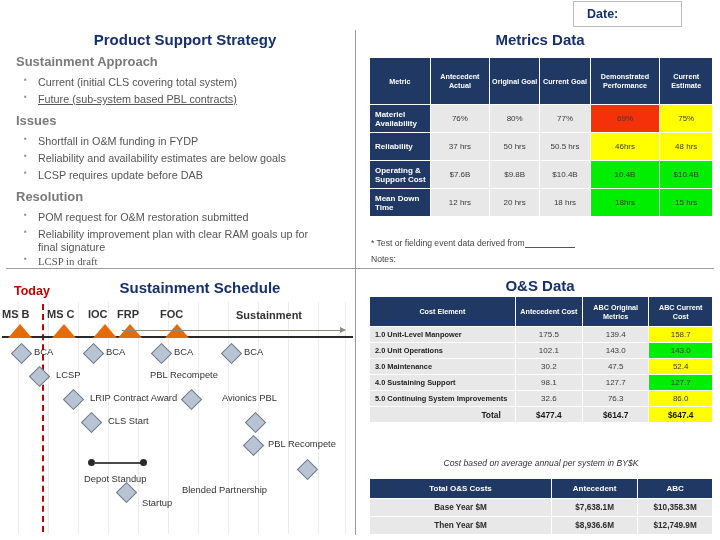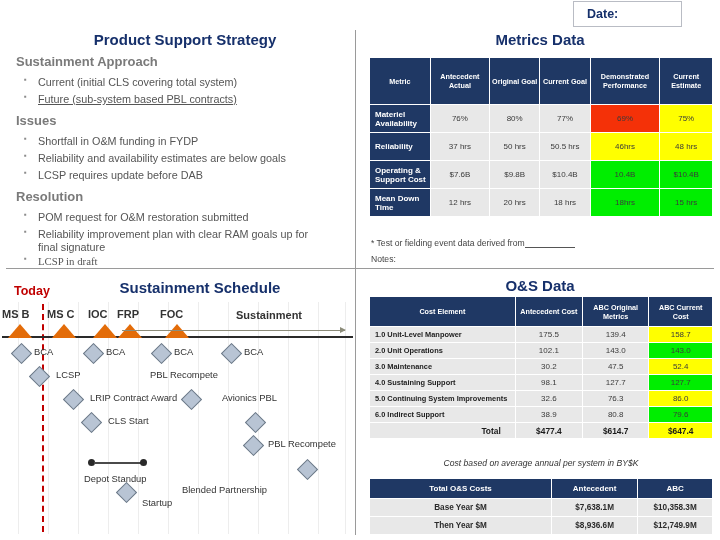--- a/index.html
+++ b/index.html
@@ -381,26 +381,20 @@
         <td>98.1</td>
         <td>127.7</td>
         <td class="c-grn">127.7</td>
       </tr>
       <tr>
         <td class="elem">5.0 Continuing System Improvements</td>
         <td>32.6</td>
         <td>76.3</td>
         <td class="c-yel">86.0</td>
       </tr>
-      <tr>
-        <td class="elem">6.0 Indirect Support</td>
-        <td>38.9</td>
-        <td>80.8</td>
-        <td class="c-grn">79.6</td>
-      </tr>
       <tr class="total">
         <td class="elem">Total</td>
         <td>$477.4</td>
         <td>$614.7</td>
         <td class="c-yel">$647.4</td>
       </tr>
     </tbody>
   </table>
 
   <div class="os-note">Cost based on average annual per system in BY$K</div>

